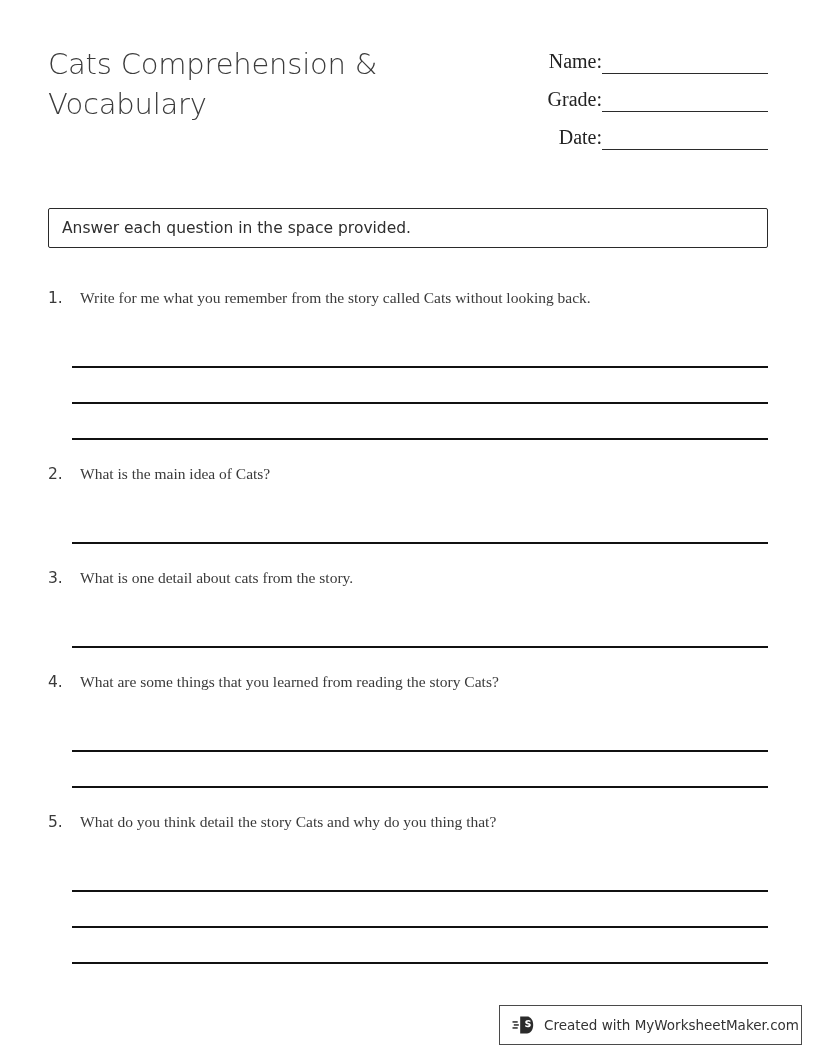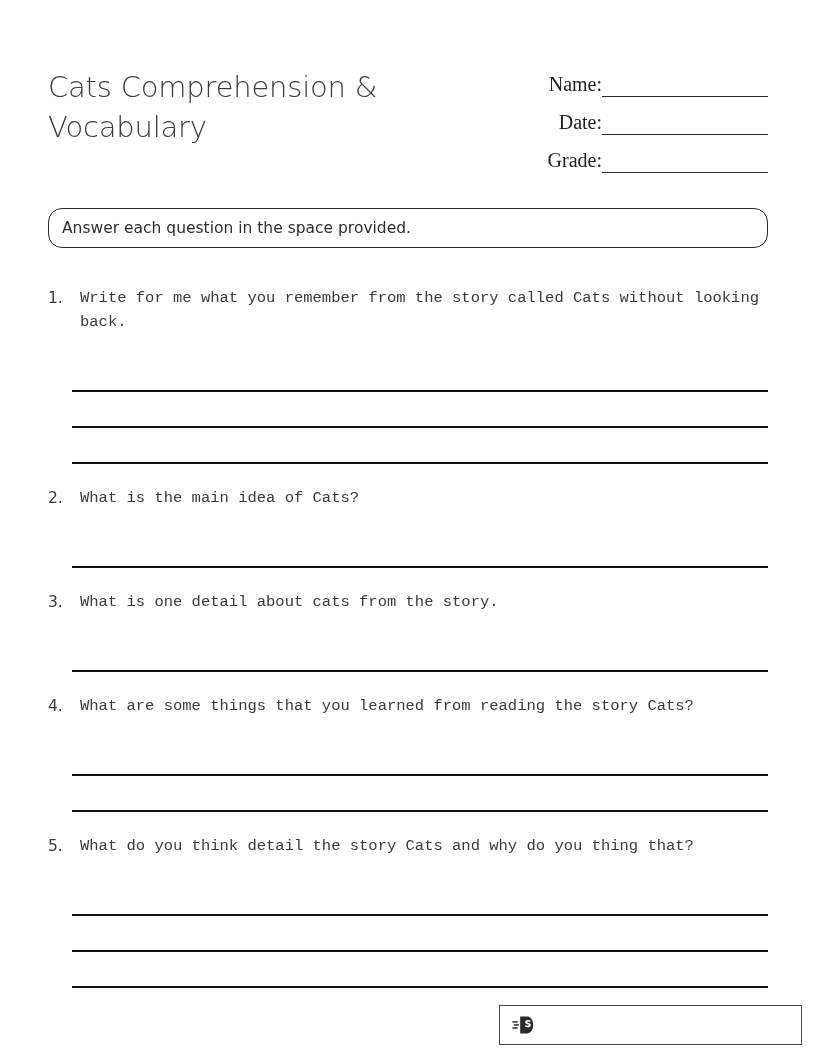--- a/index.html
+++ b/index.html
@@ -24,21 +24,20 @@
     background: #ffffff;
   }
 
   
   .header {
     position: absolute;
     left: 48px;
     top: 44px;
     width: 720px;
     height: 130px;
-    margin-top: 23px;
   }
   .title {
     position: absolute;
     left: 0;
     top: 0;
     width: 420px;
     font-family: "DejaVu Sans", sans-serif;
     font-weight: 300;
     font-size: 29px;
     line-height: 40px;
@@ -75,21 +74,21 @@
   }
 
   
   .instruction-box {
     position: absolute;
     left: 48px;
     top: 208px;
     width: 720px;
     height: 40px;
     border: 1.2px solid #2a2a2a;
-    border-radius: 14px;
+    border-radius: 2px;
     box-sizing: border-box;
     background: #ffffff;
   }
   .instruction-text {
     position: absolute;
     left: 13px;
     top: 0;
     height: 38px;
     line-height: 38px;
     font-family: "DejaVu Sans", sans-serif;
@@ -121,21 +120,21 @@
     width: 24px;
     text-align: left;
     font-family: "DejaVu Sans", sans-serif;
     font-size: 15.5px;
     font-weight: 400;
     color: #3a3a3a;
     line-height: 24px;
   }
   .q-text {
     display: block;
-    font-family: Liberation Mono, monospace;
+    font-family: Liberation Serif, serif;
     font-size: 15.5px;
     font-weight: 400;
     color: #3a3a3a;
     line-height: 24px;
     max-width: 690px;
   }
   .q-lines {
     position: relative;
     margin-left: 24px;
     width: 696px;
@@ -180,25 +179,25 @@
 
   <div class="header">
     <div class="title">Cats Comprehension &amp; Vocabulary</div>
 
     <div class="meta">
       <div class="meta-row">
         <span class="meta-label">Name:</span>
         <span class="meta-line"></span>
       </div>
       <div class="meta-row">
+        <span class="meta-label">Grade:</span>
+        <span class="meta-line"></span>
+      </div>
+      <div class="meta-row">
         <span class="meta-label">Date:</span>
-        <span class="meta-line"></span>
-      </div>
-      <div class="meta-row">
-        <span class="meta-label">Grade:</span>
         <span class="meta-line"></span>
       </div>
     </div>
   </div>
 
   <div class="instruction-box">
     <span class="instruction-text">Answer each question in the space provided.</span>
   </div>
 
   <div class="questions">
@@ -261,15 +260,16 @@
           <rect x="0.5" y="8.2" width="5.2" height="1.5"></rect>
           <rect x="1.8" y="11.2" width="5.0" height="1.5"></rect>
           <rect x="0.5" y="14.2" width="5.2" height="1.5"></rect>
           <path d="M8.2 3.6 L15.0 3.6 C18.6 3.6 21.2 7.2 21.2 12.0 C21.2 16.8 18.6 20.4 15.0 20.4 L8.2 20.4 Z"></path>
         </g>
         <g fill="#ffffff">
           <path d="M16.3 7.0 c-1.9 0 -3.1 0.9 -3.1 2.2 c0 1.1 0.8 1.7 2.2 2.0 c1.0 0.2 1.3 0.4 1.3 0.8 c0 0.4 -0.4 0.7 -1.2 0.7 c-0.9 0 -1.7 -0.3 -2.3 -0.8 l0 1.7 c0.6 0.4 1.5 0.6 2.4 0.6 c2.0 0 3.2 -0.9 3.2 -2.3 c0 -1.1 -0.7 -1.7 -2.2 -2.0 c-1.1 -0.2 -1.4 -0.4 -1.4 -0.8 c0 -0.4 0.4 -0.6 1.1 -0.6 c0.8 0 1.6 0.3 2.1 0.7 l0 -1.6 c-0.6 -0.3 -1.3 -0.5 -2.1 -0.5 z"></path>
         </g>
       </svg>
     </span>
+    <span class="brand-text">Created with MyWorksheetMaker.com</span>
   </div>
 
 </div>
 
 </body></html>

